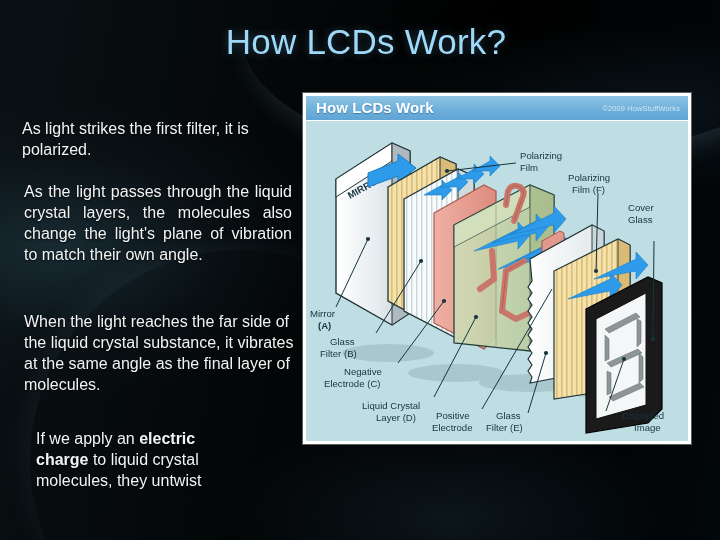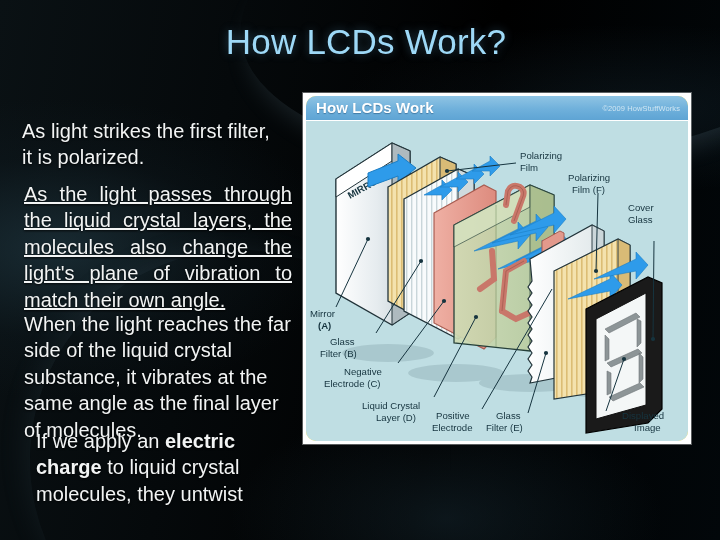--- a/index.html
+++ b/index.html
@@ -49,46 +49,45 @@
     font-weight: 400;
     letter-spacing: 0.2px;
     text-shadow: 0 0 10px rgba(110,180,225,0.35);
     padding-left: 12px;
   }
 
   
   .para {
     position: absolute;
     color: #f2f4f4;
-    font-size: 20px;
+    font-size: 16px;
     line-height: 1.32;
     text-shadow: 0 1px 2px rgba(0,0,0,0.8);
   }
   #p1 { left: 22px;  top: 118px; width: 258px; }
-  #p2 { left: 24px;  top: 181px; width: 268px; text-align: justify; text-decoration: underline; }
+  #p2 { left: 24px;  top: 181px; width: 268px; text-align: justify; }
   #p3 { left: 24px;  top: 311px; width: 272px; }
   #p4 { left: 36px;  top: 428px; width: 215px; }
   #p5 { left: 287px; top: 459px; width: 412px; }
   .para b { font-weight: bold; }
 
   
   #figure {
     position: absolute;
     left: 303px; top: 93px;
     width: 388px; height: 351px;
     background: #ffffff;
     padding: 3px;
     box-shadow: 0 0 0 1px rgba(255,255,255,0.35);
   }
   #fig-inner {
     position: relative;
     width: 100%; height: 100%;
     background: #fde047;
     overflow: hidden;
-    border-radius: 10px;
   }
   #fig-header {
     position: relative;
     height: 25px;
     background: linear-gradient(180deg, #8fc4e4 0%, #6fb0db 55%, #5ea4d4 100%);
     border-bottom: 1px solid #ffffff;
   }
   #fig-title {
     position: absolute; left: 10px; top: 3px;
     color: #ffffff; font-size: 15px; font-weight: bold;

